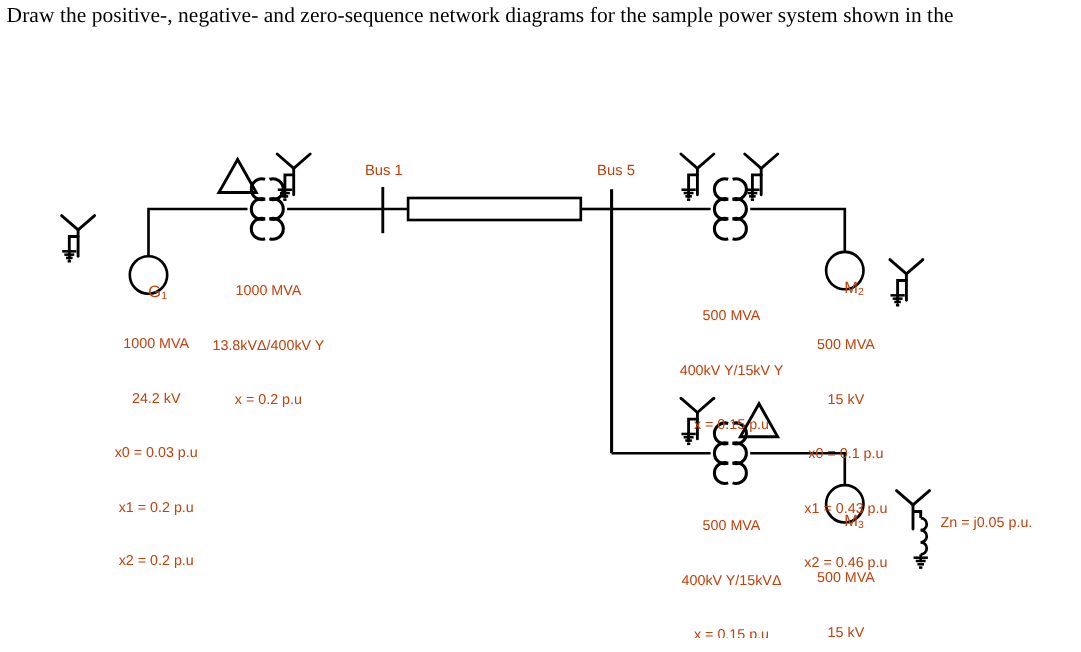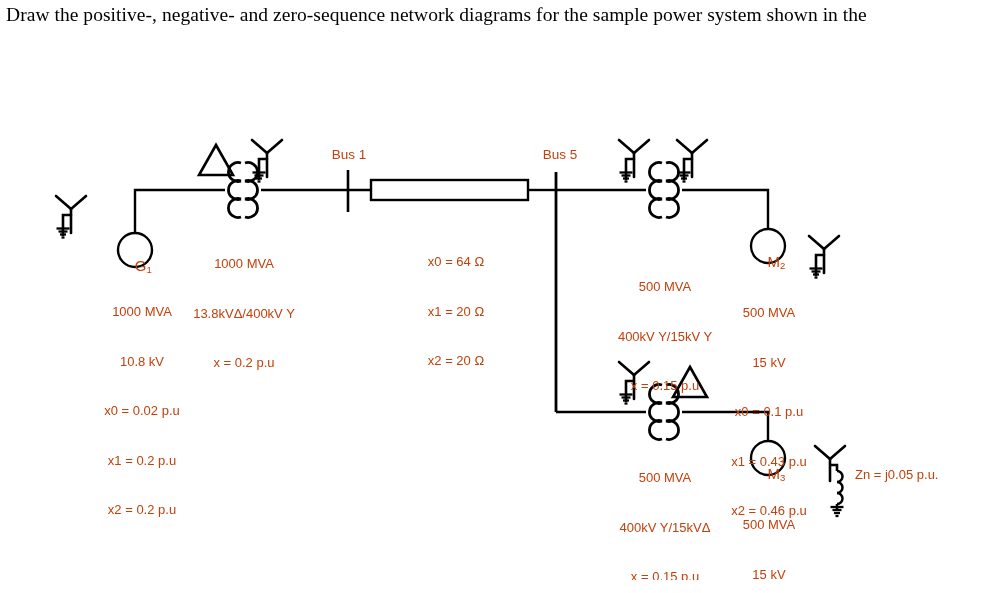--- a/index.html
+++ b/index.html
@@ -185,41 +185,36 @@
       <use href="#sym-wye-zn"></use>
     </g>
   </svg>
 
   <div class="lbl center" style="left:135px; top:241px; font-size:15px;">
     <span>G</span><span class="sub">1</span>
   </div>
 
   <div class="lbl center" style="left:142px; top:271px;">
     <div>1000 MVA</div>
-    <div>10.8 kV</div>
-    <div>x0 = 0.02 p.u</div>
+    <div>24.2 kV</div>
+    <div>x0 = 0.03 p.u</div>
     <div>x1 = 0.2 p.u</div>
     <div>x2 = 0.2 p.u</div>
   </div>
 
   <div class="lbl center" style="left:244px; top:223px;">
     <div>1000 MVA</div>
     <div>13.8kVΔ/400kV Y</div>
     <div>x = 0.2 p.u</div>
   </div>
 
   <div class="lbl bus center" style="left:349px; top:147px;">Bus 1</div>
 
   <div class="lbl bus center" style="left:560px; top:147px;">Bus 5</div>
 
-  <div class="lbl center" style="left:456px; top:221px;">
-    <div>x0 = 64 Ω</div>
-    <div>x1 = 20 Ω</div>
-    <div>x2 = 20 Ω</div>
-  </div>
 
   <div class="lbl center" style="left:665px; top:246px;">
     <div>500 MVA</div>
     <div>400kV Y/15kV Y</div>
     <div>x = 0.15 p.u</div>
   </div>
 
   <div class="lbl center" style="left:768px; top:237px; font-size:15px;">
     <span>M</span><span class="sub">2</span>
   </div>

